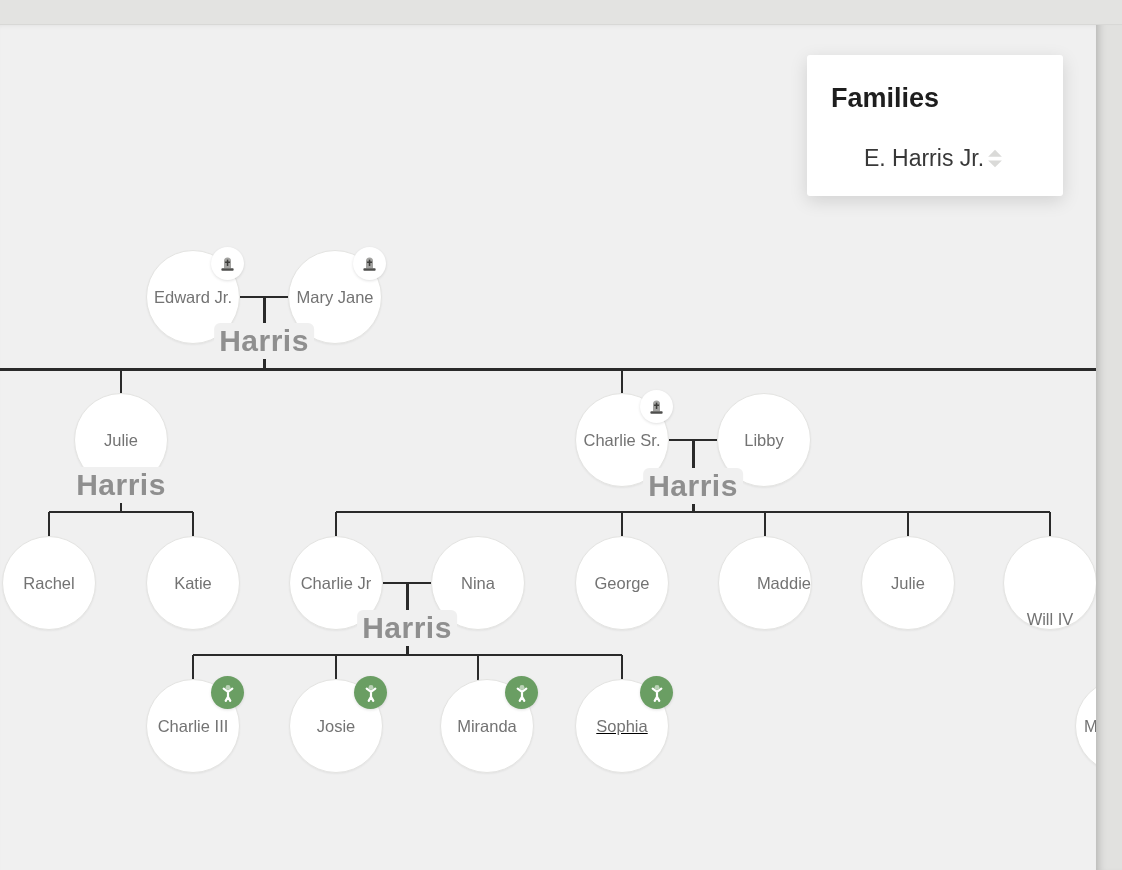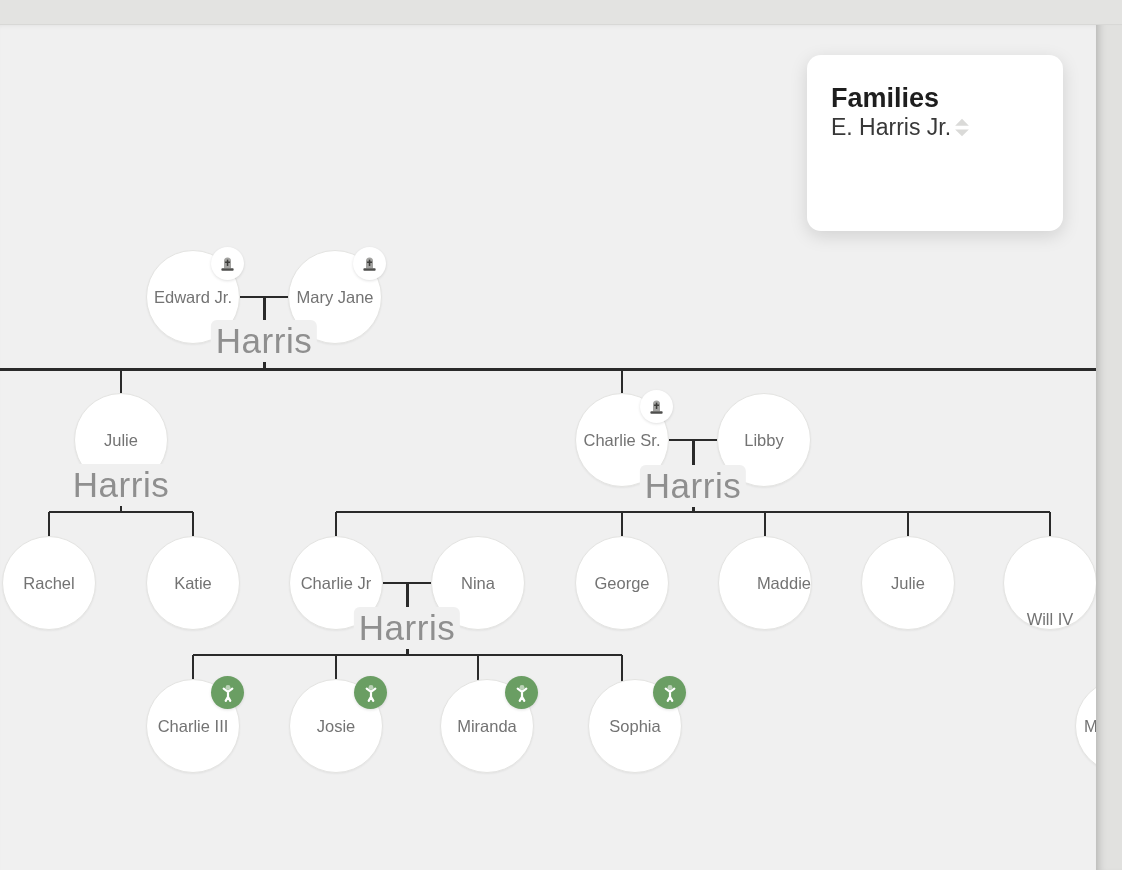--- a/index.html
+++ b/index.html
@@ -38,36 +38,36 @@
   .badge{
     position:absolute;width:33px;height:33px;border-radius:50%;
     left:64px;top:-4px;z-index:4;display:flex;align-items:center;justify-content:center;
     box-shadow:0 1px 3px rgba(0,0,0,0.12);
   }
   .badge.deceased{background:#ffffff;}
   .badge.child{background:#6a9e63;}
   .badge svg{display:block;}
   .surname{
     position:absolute;transform:translate(-50%,-50%);z-index:5;
-    font-size:35px;font-weight:400;color:#8f8f8f;letter-spacing:0.5px;
+    font-size:30px;font-weight:700;color:#8f8f8f;letter-spacing:0.5px;
     background:#f0f0f0;padding:1px 5px;border-radius:6px;white-space:nowrap;
     cursor:pointer;
   }
   
   .card{
-    position:absolute;left:807px;top:55px;width:256px;height:176px;
-    background:#ffffff;border-radius:14px;z-index:50;
+    position:absolute;left:807px;top:55px;width:256px;height:141px;
+    background:#ffffff;border-radius:3px;z-index:50;
     box-shadow:0 5px 18px rgba(0,0,0,0.13);
     box-sizing:border-box;padding:28px 24px;
   }
   .card-title{
     font-size:27px;font-weight:bold;color:#1e1e1e;
   }
   .family-row{
-    display:flex;align-items:center;justify-content:flex-start;
+    margin-top:31px;display:flex;align-items:center;justify-content:center;
     cursor:pointer;
   }
   .family-row .fname{font-size:23px;color:#383838;}
   .sort-ic{width:22px;height:24px;}
 </style>
 </head>
 <body>
 
 <div class="topbar"></div>
 <div class="canvas"></div>
@@ -184,21 +184,21 @@
     </div>
     <div class="person" style="left: 440px; top: 679px;">
       <span class="pname">Miranda</span>
       <div class="badge child">
         <svg width="22" height="22" viewBox="0 0 24 24">
           <circle cx="12" cy="6" r="2.7" fill="rgba(255,255,255,0.55)"></circle>
           <path d="M7.3 7.2 L12 10.7 L16.7 7.2 M12 10.2 L12 16 M12 16 L9.5 20.6 M12 16 L14.5 20.6" fill="none" stroke="#ffffff" stroke-width="2.4" stroke-linecap="round" stroke-linejoin="round"></path>
         </svg>
       </div>
     </div>
-    <div class="person" style="left: 588px; top: 679px;">
+    <div class="person" style="left: 575px; top: 679px; text-decoration: underline;">
       <span class="pname">Sophia</span>
       <div class="badge child">
         <svg width="22" height="22" viewBox="0 0 24 24">
           <circle cx="12" cy="6" r="2.7" fill="rgba(255,255,255,0.55)"></circle>
           <path d="M7.3 7.2 L12 10.7 L16.7 7.2 M12 10.2 L12 16 M12 16 L9.5 20.6 M12 16 L14.5 20.6" fill="none" stroke="#ffffff" stroke-width="2.4" stroke-linecap="round" stroke-linejoin="round"></path>
         </svg>
       </div>
     </div>
     <div class="person" style="left: 1075px; top: 679px;">
       <span class="pname offset" style="left: 8px;">M</span>

